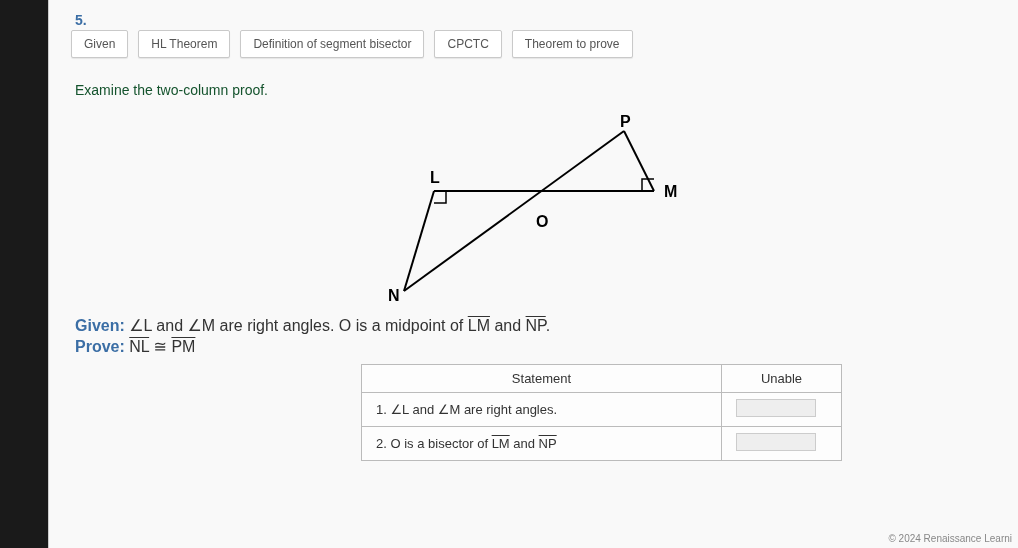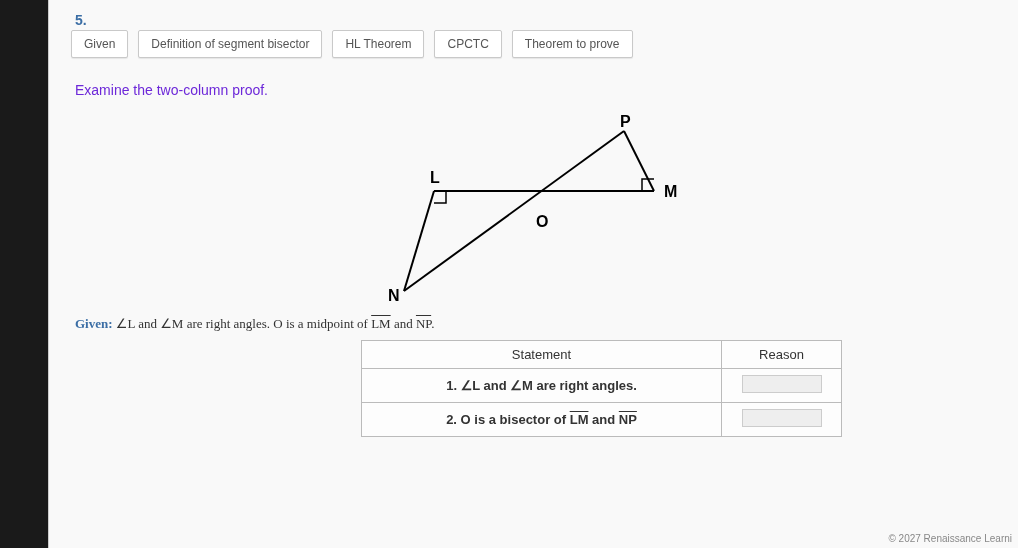--- a/index.html
+++ b/index.html
@@ -33,44 +33,43 @@
     background: #fff;
     border: 1px solid #c9c9c9;
     border-radius: 2px;
     padding: 6px 12px;
     font-size: 12px;
     color: #555;
     cursor: grab;
     box-shadow: 0 1px 1px rgba(0,0,0,.08);
   }
   .instr {
-    color: #6d28d9; font-size: 14px;
+    color: #14532d; font-size: 14px;
     padding: 14px 0 8px 14px;
   }
   .diagram-wrap {
     width: 100%; height: 210px;
     display:flex; justify-content:center; align-items:center;
   }
   .gp {
-    font-size: 13px; color:#333; padding: 0 0 2px 14px; font-family: Liberation Serif, serif;
+    font-size: 16px; color:#333; padding: 0 0 2px 14px;
   }
   .gp b { color:#3b6ea5; }
   .ov { text-decoration: overline; }
   .tbl {
     margin: 6px 0 0 300px;
     border-collapse: collapse;
     font-size: 13px;
     color:#333;
   }
   .tbl th, .tbl td {
     border: 1px solid #bbb;
     padding: 6px 14px;
-    text-align: center;
+    text-align: left;
     background:#fdfdfd;
-    font-weight:bold;
   }
   .tbl th { font-weight:normal; text-align:center; }
   .drop {
     width: 80px; height: 18px;
     background: #eee; border:1px solid #ccc;
     display:inline-block;
   }
   .copyright {
     position:absolute; right:6px; bottom:4px;
     font-size:10px; color:#888;
@@ -81,22 +80,22 @@
 <body>
 
 <div class="left-dark"></div>
 
 <div class="frame">
 
   <div class="qnum">5.</div>
 
   <div class="chips">
     <div class="chip">Given</div>
+    <div class="chip">HL Theorem</div>
     <div class="chip">Definition of segment bisector</div>
-    <div class="chip">HL Theorem</div>
     <div class="chip">CPCTC</div>
     <div class="chip">Theorem to prove</div>
   </div>
 
   <div class="instr">Examine the two-column proof.</div>
 
   <div class="diagram-wrap">
     <svg width="420" height="200" viewBox="0 0 420 200">
 
       <line x1="110" y1="80" x2="330" y2="80" stroke="#000" stroke-width="2"></line>
@@ -112,32 +111,36 @@
       <text class="lbl" x="296" y="16">P</text>
       <text class="lbl" x="64" y="190">N</text>
       <text class="lbl" x="212" y="116">O</text>
     </svg>
   </div>
 
   <div class="gp">
     <b>Given:</b>
     <span>∠L and ∠M are right angles. O is a midpoint of </span><span class="ov">LM</span><span> and </span><span class="ov">NP</span><span>.</span>
   </div>
+  <div class="gp">
+    <b>Prove:</b>
+    <span class="ov">NL</span><span> ≅ </span><span class="ov">PM</span>
+  </div>
 
   <table class="tbl">
     <tbody>
         <tr>
       <th style="width:360px">Statement</th>
-      <th style="width:120px">Reason</th>
+      <th style="width:120px">Unable</th>
     </tr>
     <tr>
       <td><span>1. </span><span>∠L and ∠M are right angles.</span></td>
       <td><span class="drop"></span></td>
     </tr>
     <tr>
       <td><span>2. </span><span>O is a bisector of </span><span class="ov">LM</span><span> and </span><span class="ov">NP</span></td>
       <td><span class="drop"></span></td>
     </tr>
   </tbody>
     </table>
 
-  <div class="copyright">© 2027 Renaissance Learni</div>
+  <div class="copyright">© 2024 Renaissance Learni</div>
 </div>
 
 </body></html>

